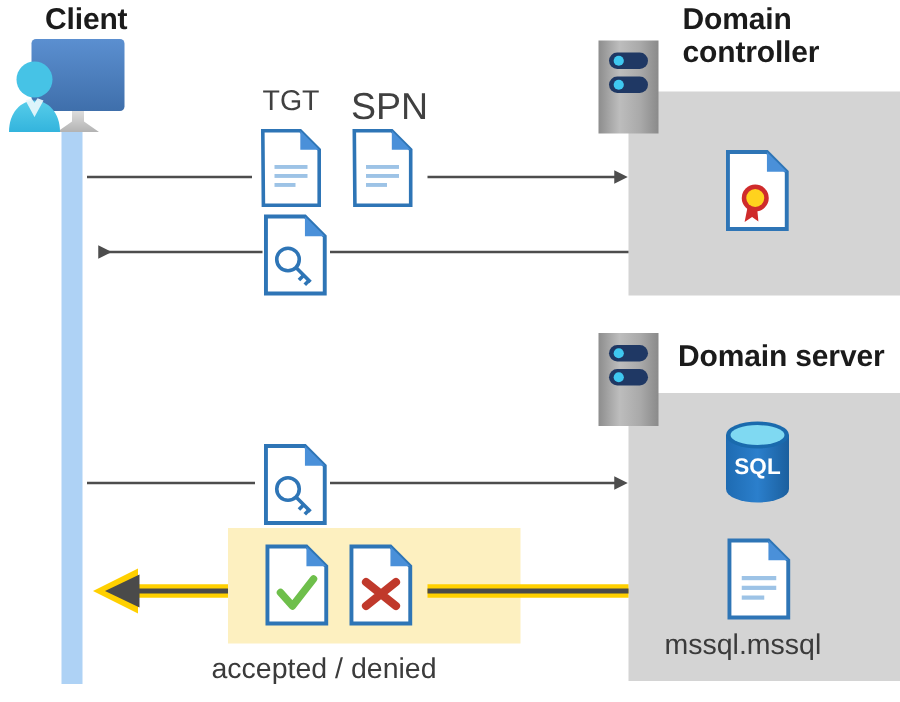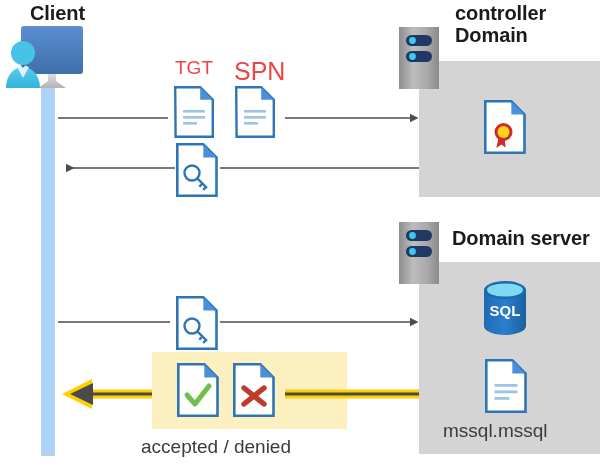--- a/index.html
+++ b/index.html
@@ -30,21 +30,21 @@
   
   .hdr{
     position:absolute;
     font-weight:bold;
     color:#1b1b1b;
     letter-spacing:-0.1px;
     line-height:1.12;
   }
   .tick-label{
     position:absolute;
-    color:#ef4444;
+    color:#404040;
     font-weight:400;
   }
   .caption{
     position:absolute;
     color:#3b3b3b;
     font-weight:400;
   }
 
   
   .highlight{
@@ -152,22 +152,22 @@
     <svg width="40" height="62" viewBox="0 0 40 62">
       <rect x="0" y="0" width="40" height="62" fill="url(#gRack)"></rect>
       <rect x="7" y="8" width="26" height="11" rx="5.5" fill="#1f3864"></rect>
       <circle cx="13.5" cy="13.5" r="3.4" fill="#3fc8f0"></circle>
       <rect x="7" y="24" width="26" height="11" rx="5.5" fill="#1f3864"></rect>
       <circle cx="13.5" cy="29.5" r="3.4" fill="#3fc8f0"></circle>
     </svg>
   </div>
 
   <div class="hdr" style="left:455px;top:2px;font-size:20px;">
+    <div>Domain</div>
     <div>controller</div>
-    <div>Domain</div>
   </div>
 
   <div class="hdr" style="left:452px;top:227px;font-size:20px;">Domain server</div>
 
   <div class="tick-label" style="left:175px;top:57px;font-size:19px;">TGT</div>
   <div class="tick-label" style="left:234px;top:57px;font-size:25px;">SPN</div>
 
   <div class="icon-wrap" style="left:174px;top:86px;width:40px;height:52px;">
     <svg width="40" height="52" viewBox="0 0 40 52">
       <path d="M1.2,1.2 h25 l12.6,12.6 v37 h-37.2 z" fill="#ffffff" stroke="#2e75b6" stroke-width="2.4"></path>

